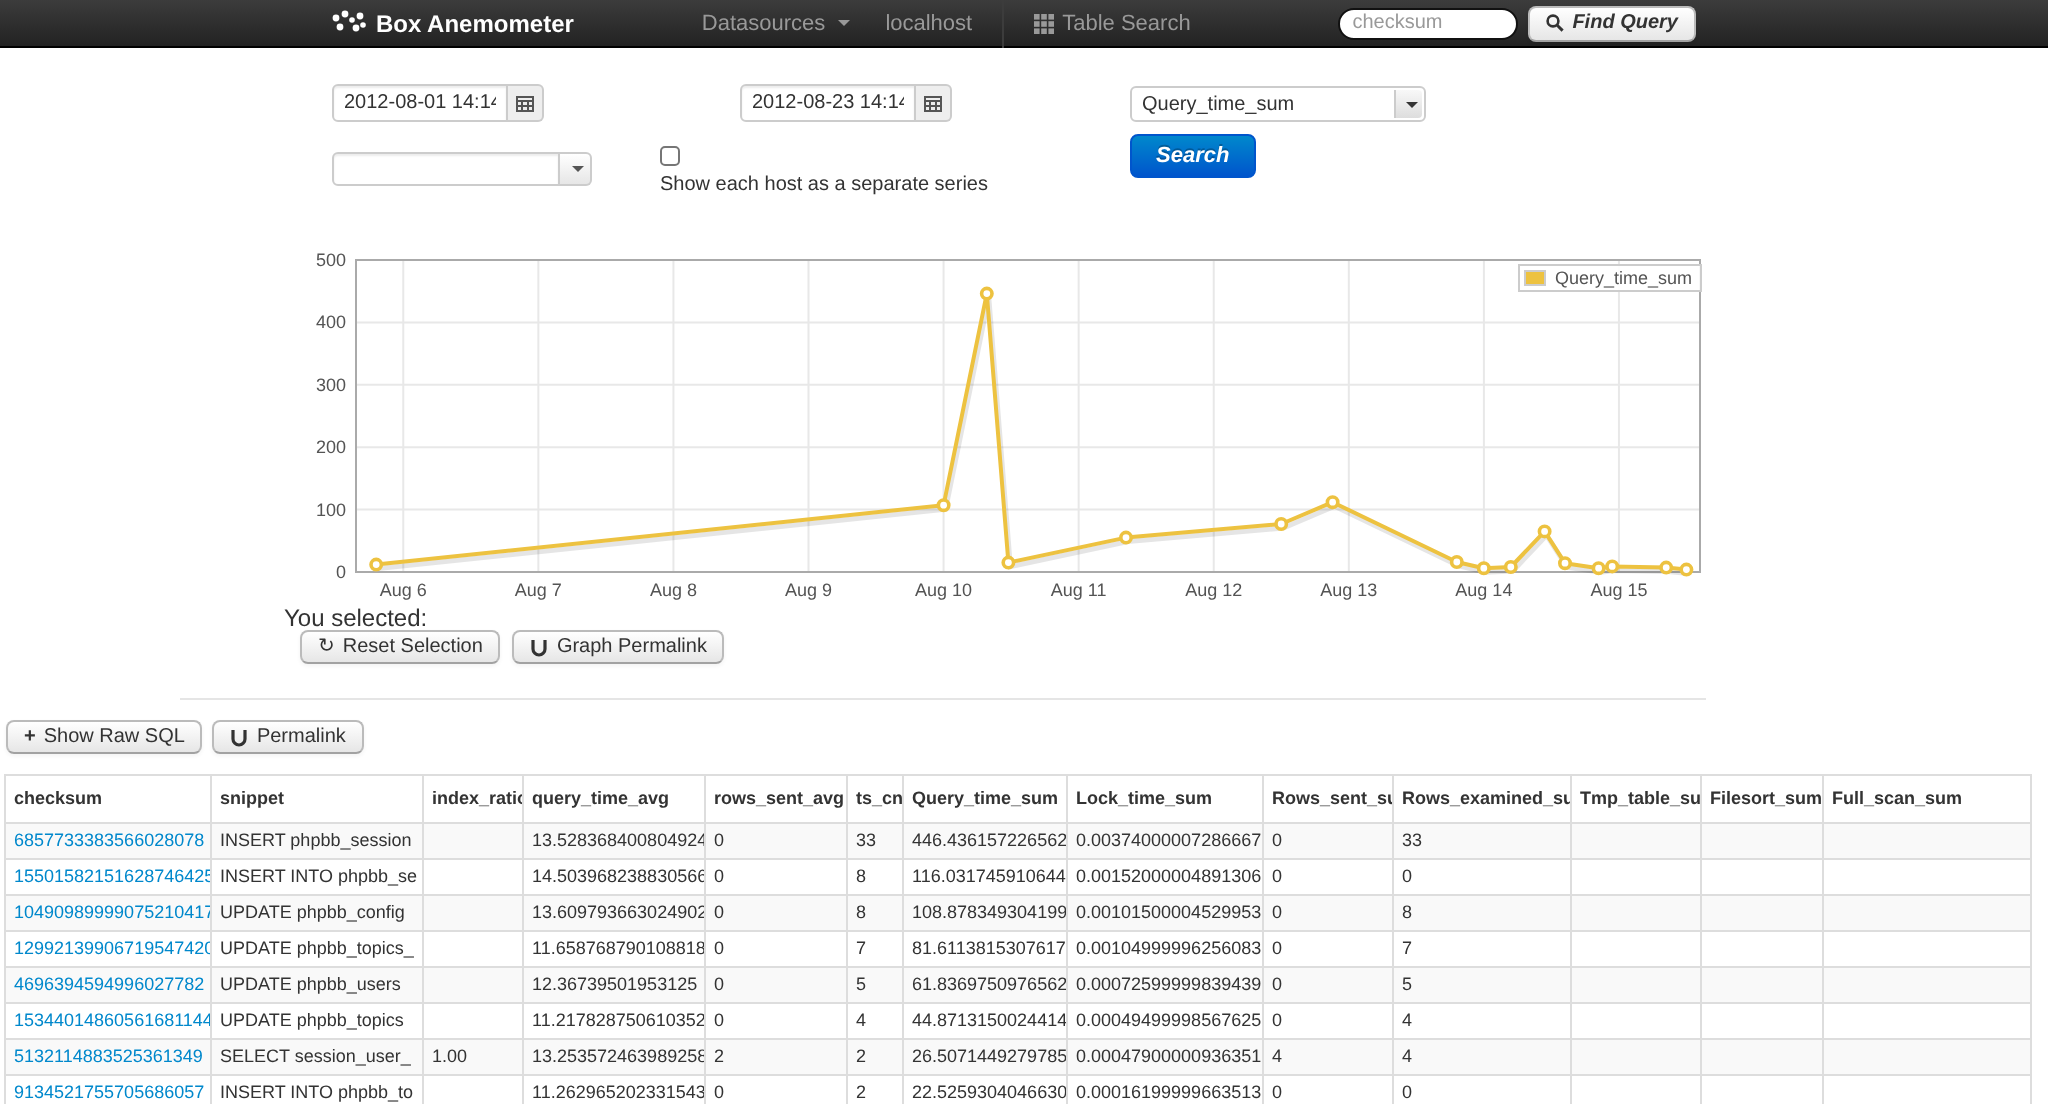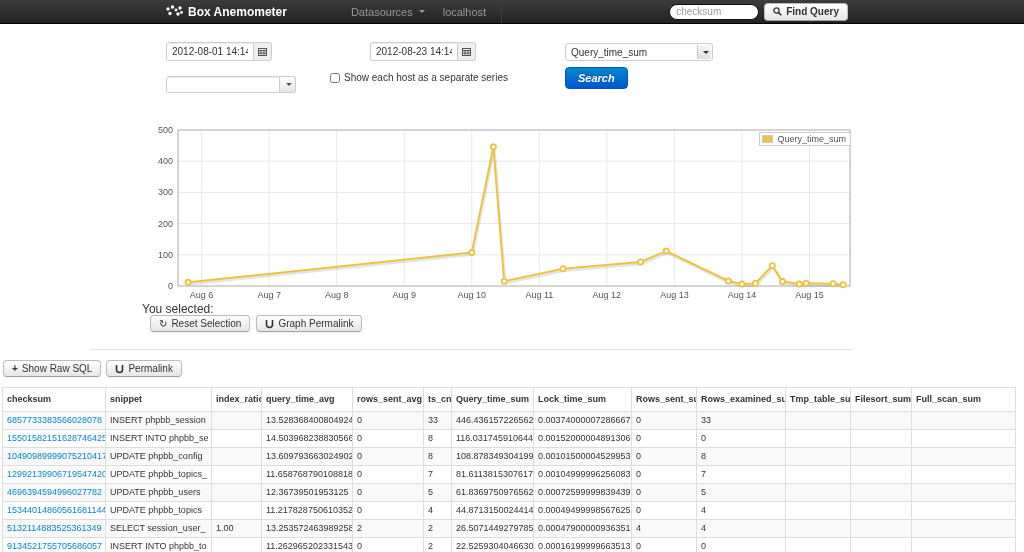--- a/index.html
+++ b/index.html
@@ -20,21 +20,21 @@
   .nav-divider { width:1px; height:24px; background:#111; border-right:1px solid #3c3c3c; margin:0 6px; }
   .nav-right { margin-left:auto; margin-right:176px; display:flex; align-items:center; gap:5px; }
   .nav-search { width:90px; height:16px; font-size:10px; padding:1px 6px;
     border:1px solid #111; border-radius:10px; background:#fff; outline:none; }
   .nav-search::placeholder { color:#999; }
   .btn { display:inline-flex; align-items:center; gap:4px; padding:2px 8px;
     background:linear-gradient(#ffffff,#e6e6e6); border:1px solid #bbb; border-bottom-color:#a2a2a2;
     border-radius:4px; font-size:10px; color:#333; cursor:pointer;
     box-shadow:inset 0 1px 0 rgba(255,255,255,.2), 0 1px 2px rgba(0,0,0,.05); white-space:nowrap;
     font-family:"Liberation Sans", sans-serif; }
-  .btn-find { height:18px; font-weight:bold; }
+  .btn-find { height:18px; font-weight:bold;font-style:italic; }
 
   
   .form-label { position:absolute; font-size:14px; color:#333;margin-top:12px; }
   .input-group { position:absolute; display:flex; }
   .txt { height:19px; font-size:10px; padding:2px 5px; border:1px solid #ccc;
     border-radius:3px 0 0 3px; width:88px; outline:none; color:#333;
     box-shadow:inset 0 1px 1px rgba(0,0,0,.075); font-family:"Liberation Sans", sans-serif; }
   .addon { width:18px; height:19px; background:#eee; border:1px solid #ccc; border-left:none;
     border-radius:0 3px 3px 0; display:flex; align-items:center; justify-content:center; cursor:pointer; }
   .select-box { position:absolute; width:148px; height:18px; background:#fff; border:1px solid #ccc;
@@ -98,20 +98,36 @@
   </div>
   <div class="nav-items">
     <div class="nav-item">
       <span>Datasources</span>
       <span class="caret"></span>
     </div>
     <div class="nav-item">
       <span>localhost</span>
     </div>
     <div class="nav-divider"></div>
+    <div class="nav-item">
+      <svg class="icon-svg" width="10" height="10" viewBox="0 0 10 10">
+        <g fill="#999">
+          <rect x="0" y="0" width="2.8" height="2.8"></rect>
+            <rect x="3.6" y="0" width="2.8" height="2.8"></rect>
+            <rect x="7.2" y="0" width="2.8" height="2.8"></rect>
+          <rect x="0" y="3.6" width="2.8" height="2.8"></rect>
+            <rect x="3.6" y="3.6" width="2.8" height="2.8"></rect>
+            <rect x="7.2" y="3.6" width="2.8" height="2.8"></rect>
+          <rect x="0" y="7.2" width="2.8" height="2.8"></rect>
+            <rect x="3.6" y="7.2" width="2.8" height="2.8"></rect>
+            <rect x="7.2" y="7.2" width="2.8" height="2.8"></rect>
+        </g>
+      </svg>
+      <span>Table Search</span>
+    </div>
   </div>
   <div class="nav-right">
     <input class="nav-search" type="text" placeholder="checksum" style="">
     <button class="btn btn-find">
       <svg class="icon-svg" width="9" height="9" viewBox="0 0 9 9">
         <circle cx="3.5" cy="3.5" r="2.7" fill="none" stroke="#333" stroke-width="1.3"></circle>
         <line x1="5.6" y1="5.6" x2="8.3" y2="8.3" stroke="#333" stroke-width="1.5"></line>
       </svg>
       <span>Find Query</span>
     </button>
@@ -155,21 +171,21 @@
 </div>
 
 <div class="form-label" style="left:166px; top:64px;">Filter By Host</div>
 <div class="input-group" style="left:166px; top:76px;">
   <input class="combo-input" type="text" value="" style="">
   <span class="combo-btn">
       <span class="caret"></span>
     </span>
 </div>
 
-<label class="chk-row" style="left:330px; top:72px;">
+<label class="chk-row" style="left:330px; top:72px;flex-direction:column;">
   <input type="checkbox" style="">
   <span>Show each host as a separate series</span>
 </label>
 
 <button class="btn-primary" style="left:565px; top:67px;font-style:italic;">Search</button>
 
 <div class="chart-wrap">
   <div id="chart-holder"><svg width="712" height="182">
         <line x1="30" x2="702" y1="129.8" y2="129.8" stroke="#e8e8e8" stroke-width="1"></line>
         <line x1="30" x2="702" y1="98.6" y2="98.6" stroke="#e8e8e8" stroke-width="1"></line>

